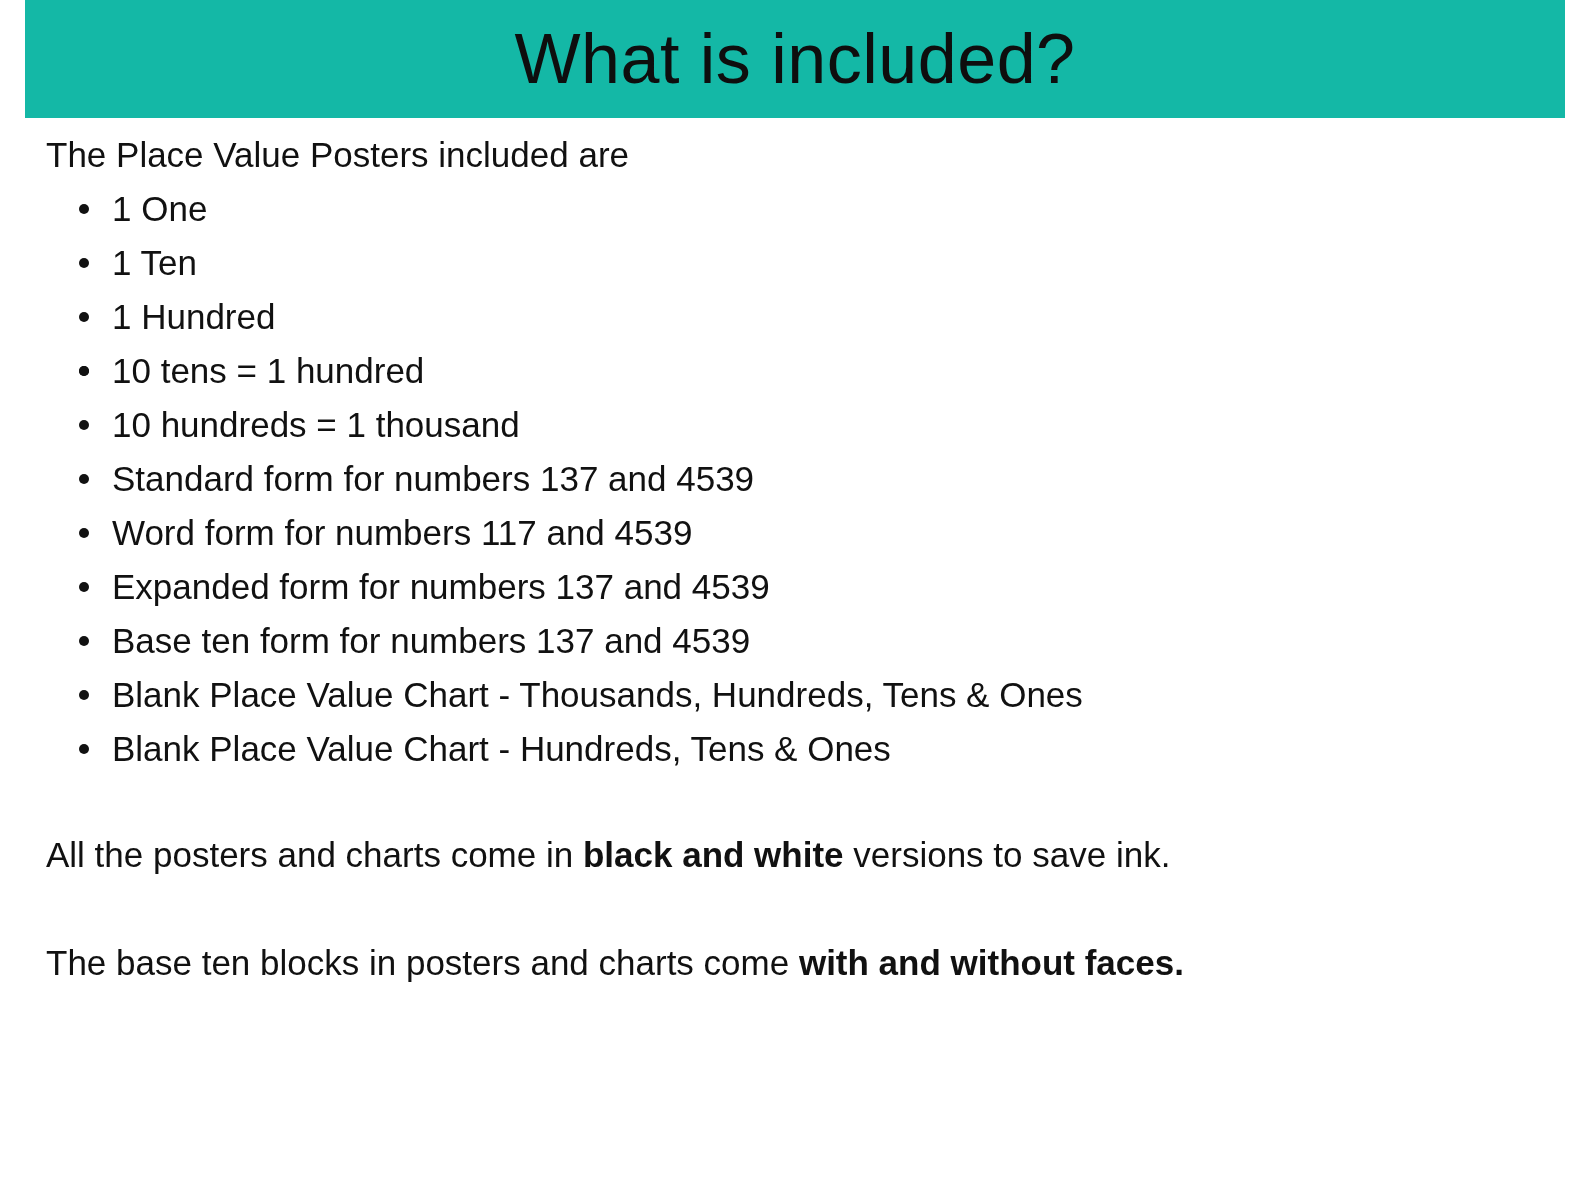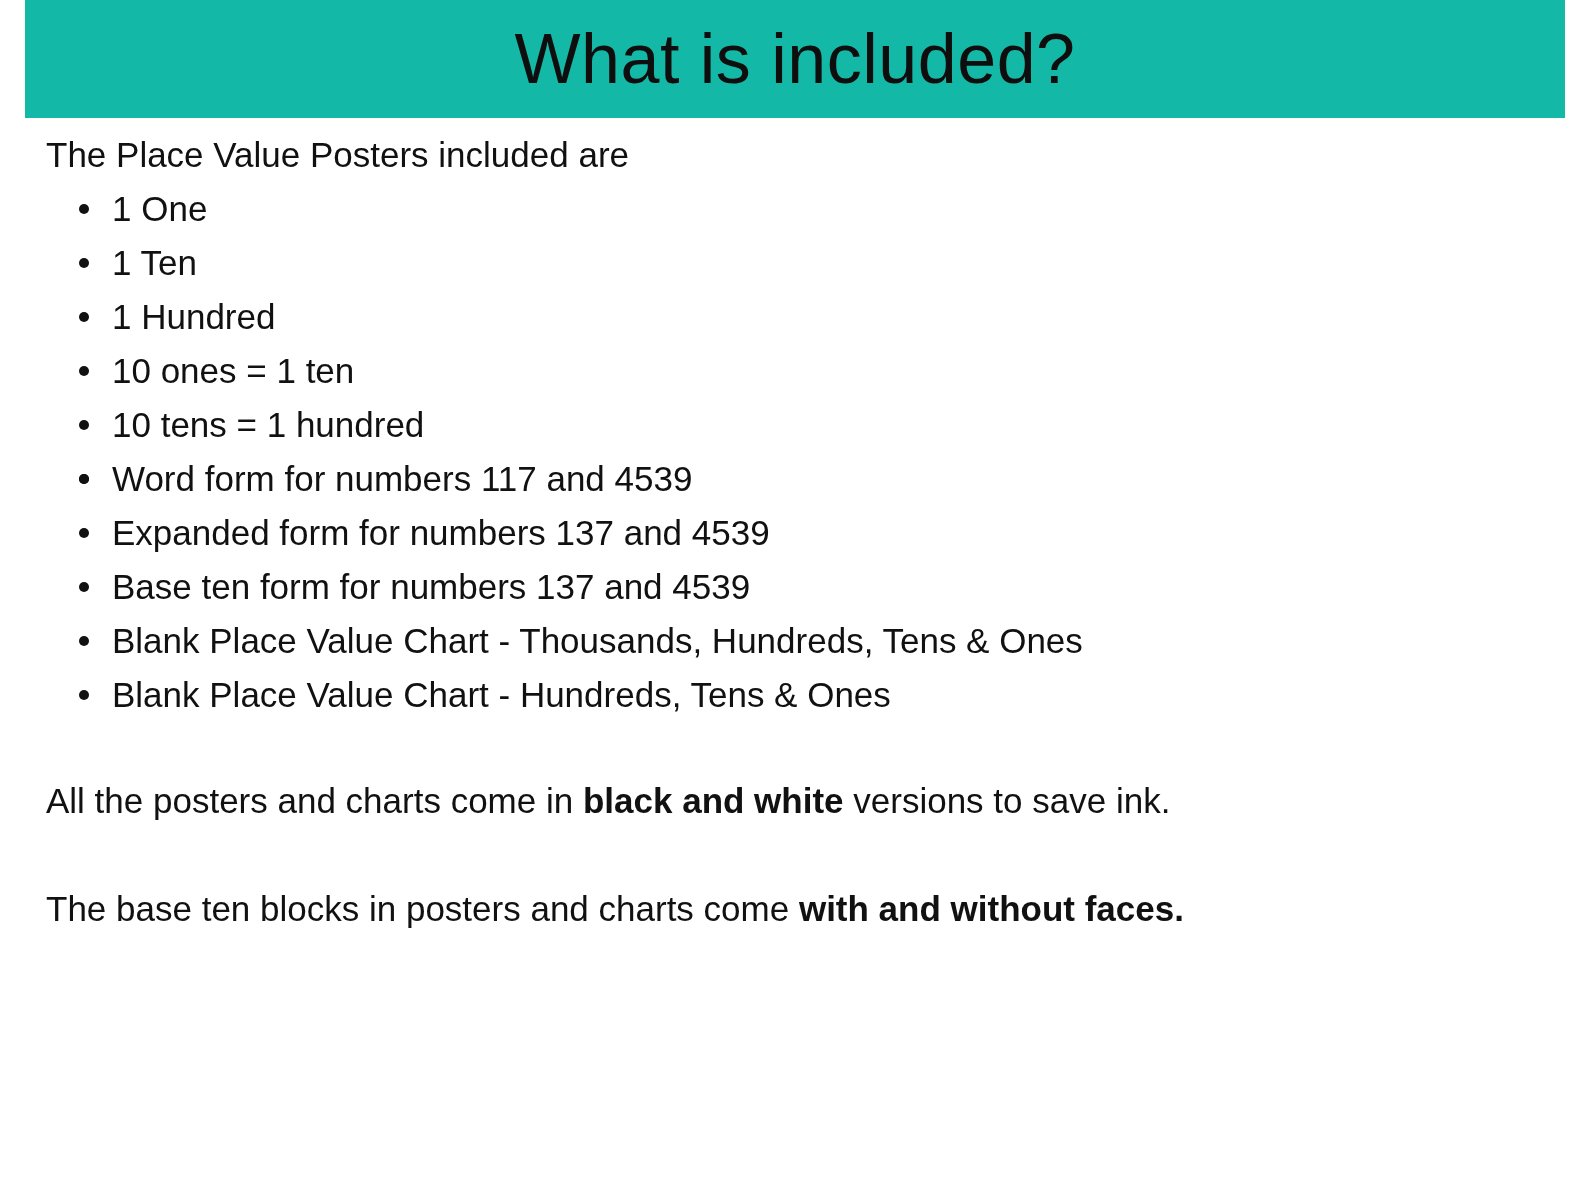--- a/index.html
+++ b/index.html
@@ -96,28 +96,32 @@
     <li>
       <span class="dot"></span>
       <span>1 Ten</span>
     </li>
     <li>
       <span class="dot"></span>
       <span>1 Hundred</span>
     </li>
     <li>
       <span class="dot"></span>
-      <span>10 ones = 1 ten</span>
     </li>
     <li>
       <span class="dot"></span>
       <span>10 tens = 1 hundred</span>
     </li>
     <li>
       <span class="dot"></span>
+      <span>10 hundreds = 1 thousand</span>
+    </li>
+    <li>
+      <span class="dot"></span>
+      <span>Standard form for numbers 137 and 4539</span>
     </li>
     <li>
       <span class="dot"></span>
       <span>Word form for numbers 117 and 4539</span>
     </li>
     <li>
       <span class="dot"></span>
       <span>Expanded form for numbers 137 and 4539</span>
     </li>
     <li>

